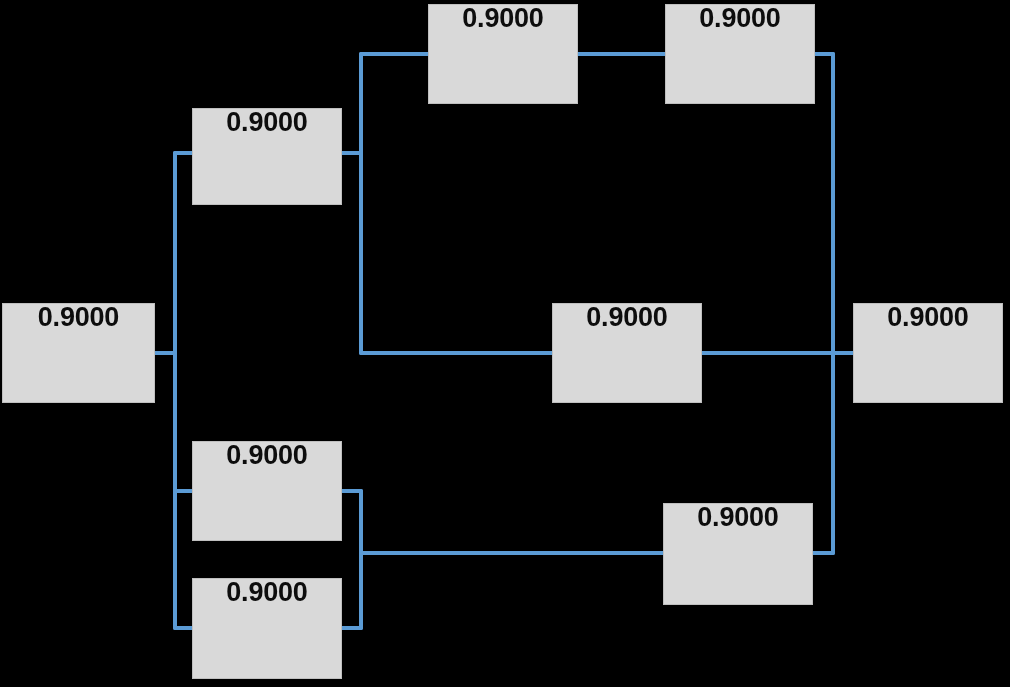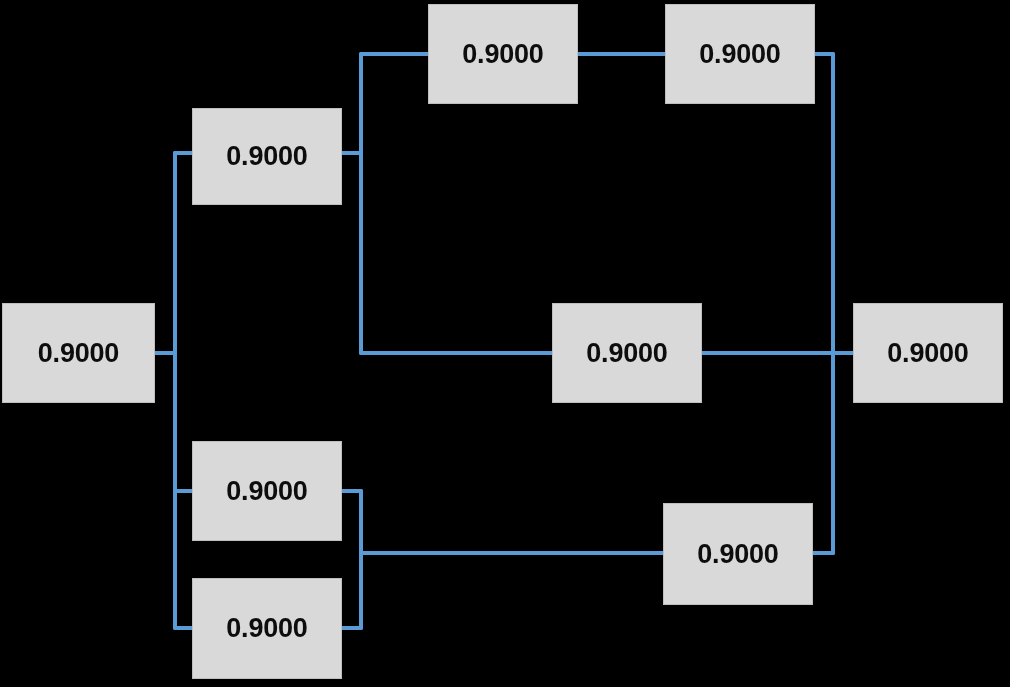--- a/index.html
+++ b/index.html
@@ -22,21 +22,20 @@
     top: 0;
     width: 1010px;
     height: 687px;
   }
   .node {
     position: absolute;
     box-sizing: border-box;
     background: #d9d9d9;
     border: 1px solid #bfbfbf;
     display: flex;
-    align-items: center;
     justify-content: center;
     z-index: 5;
   }
   .node-label {
     font-family: "Liberation Sans", sans-serif;
     font-weight: bold;
     font-size: 27px;
     color: #0d0d0d;
     letter-spacing: -0.2px;
     line-height: 1;

